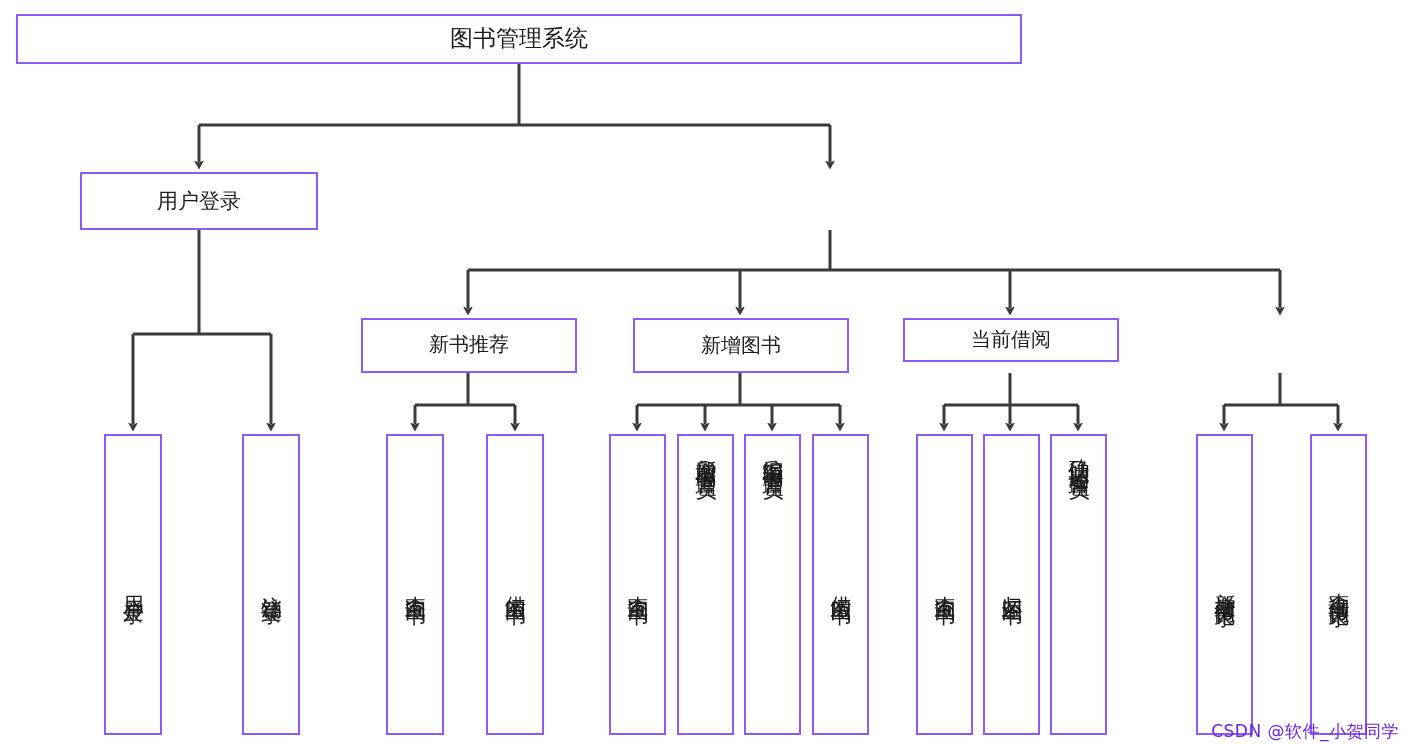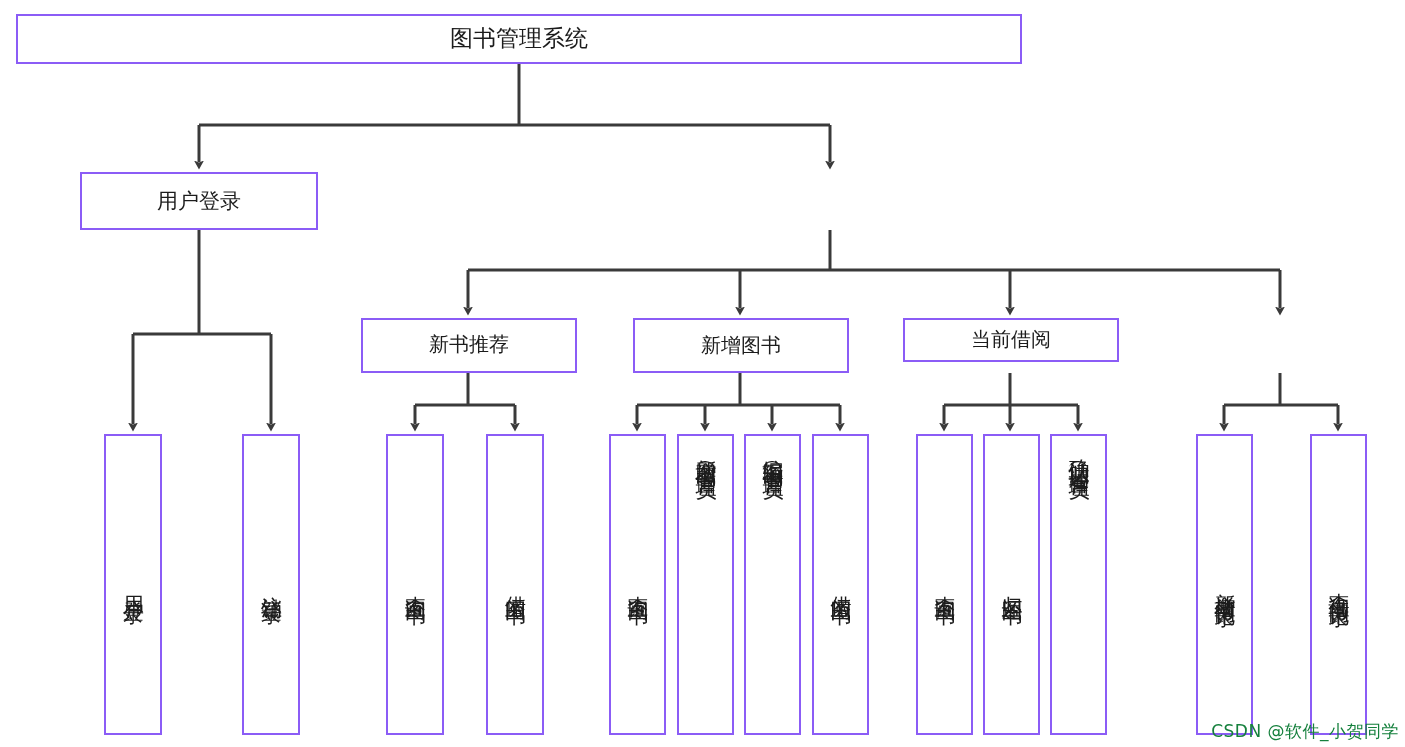--- a/index.html
+++ b/index.html
@@ -56,21 +56,21 @@
     justify-content: center;
   }
   .node-leaf.leaf-top {
     justify-content: flex-start;
   }
   .watermark {
     position: absolute;
     right: 6px;
     bottom: 4px;
     font-size: 17px;
-    color: #15803d;
+    color: #6d28d9;
     letter-spacing: 0.5px;
     z-index: 3;
     white-space: nowrap;
     margin-left: 48px;
   }
 </style>
 </head>
 <body>
 
 <div id="canvas">

